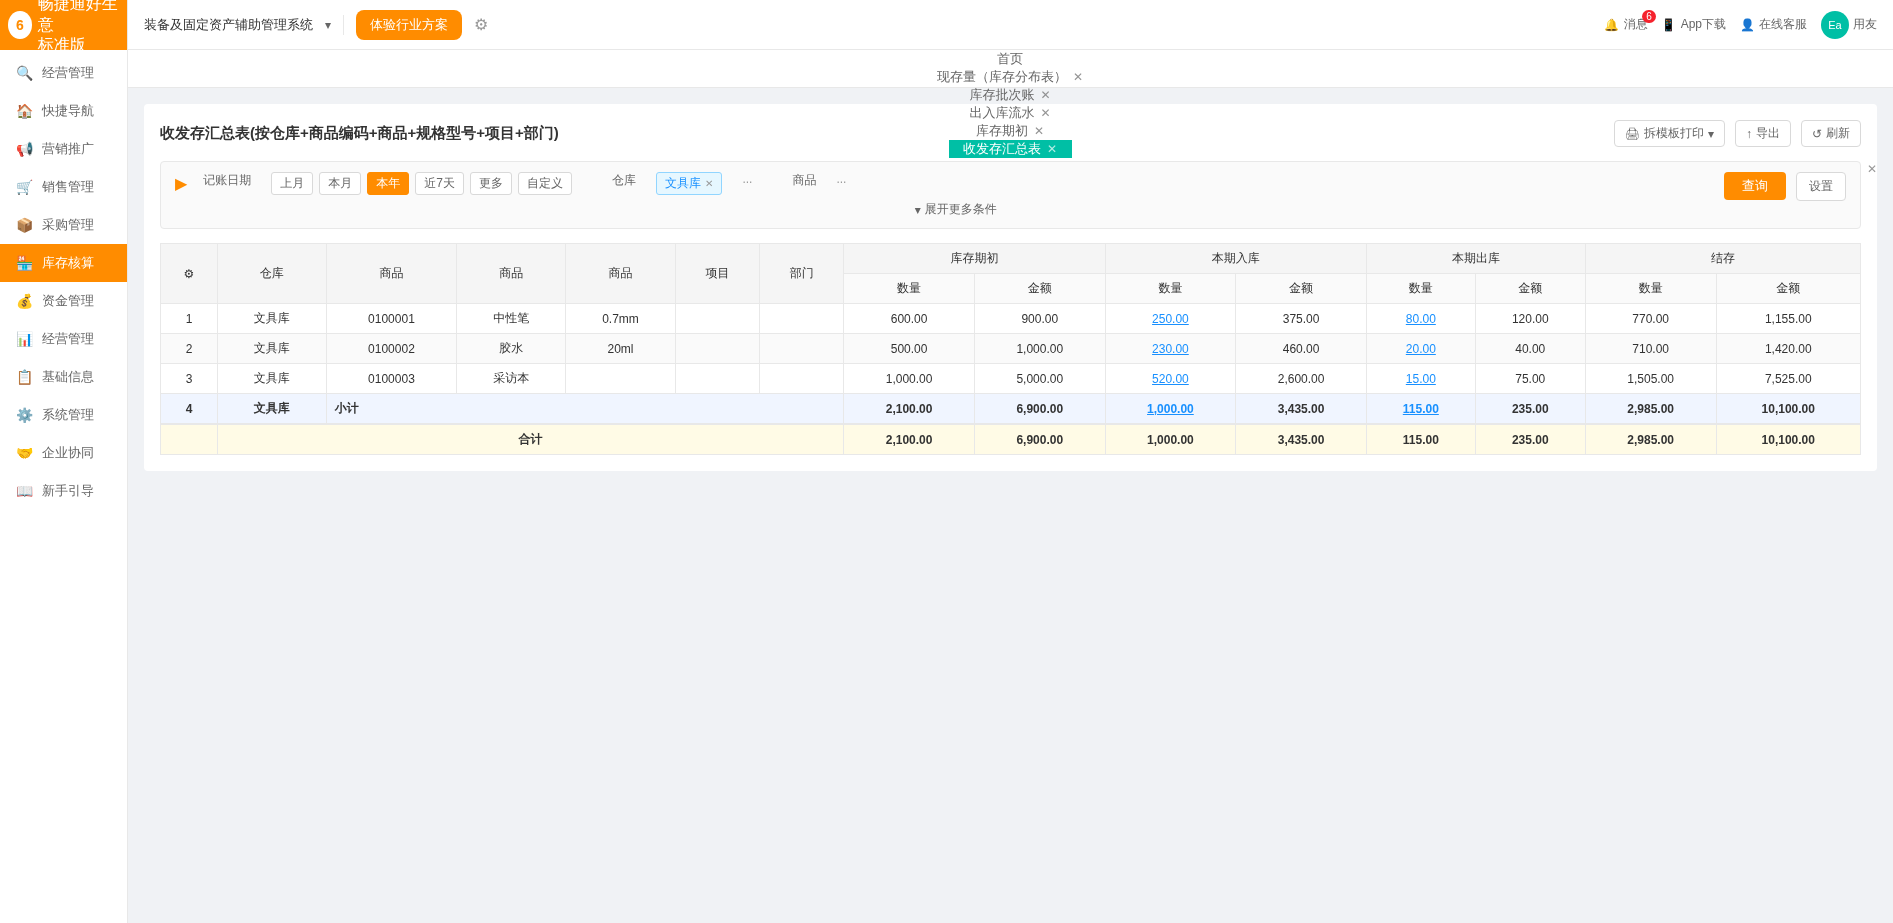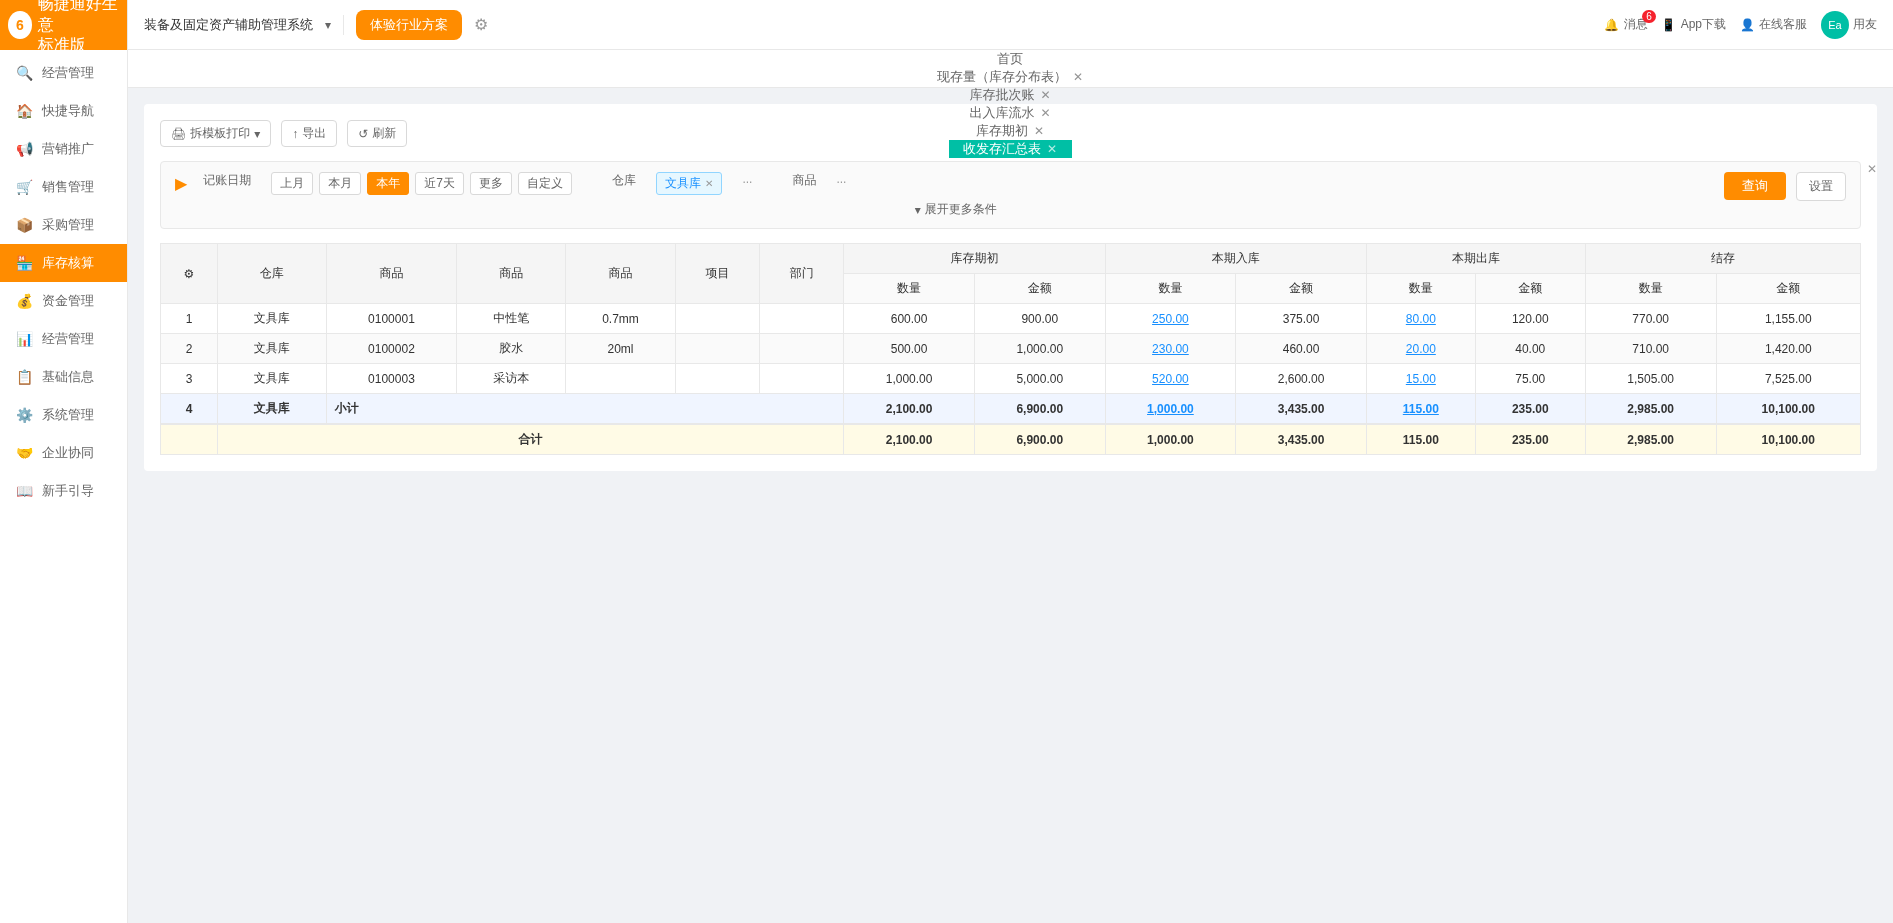--- a/index.html
+++ b/index.html
@@ -195,20 +195,21 @@
     <span>收发存汇总表</span>
     <span class="tab-close">✕</span>
   </div>
   <div class="tabbar-close-all">✕</div>
 </div>
 
 <div class="main">
   <div class="content-card">
 
     <div class="page-header">
+      <span class="page-title">收发存汇总表(按仓库+商品编码+商品+规格型号+项目+部门)</span>
       <div class="header-actions">
         <button class="btn-print">
           <span>🖨</span>
           <span>拆模板打印</span>
           <span>▾</span>
         </button>
         <button class="btn-export">
           <span>↑</span>
           <span>导出</span>
         </button>

